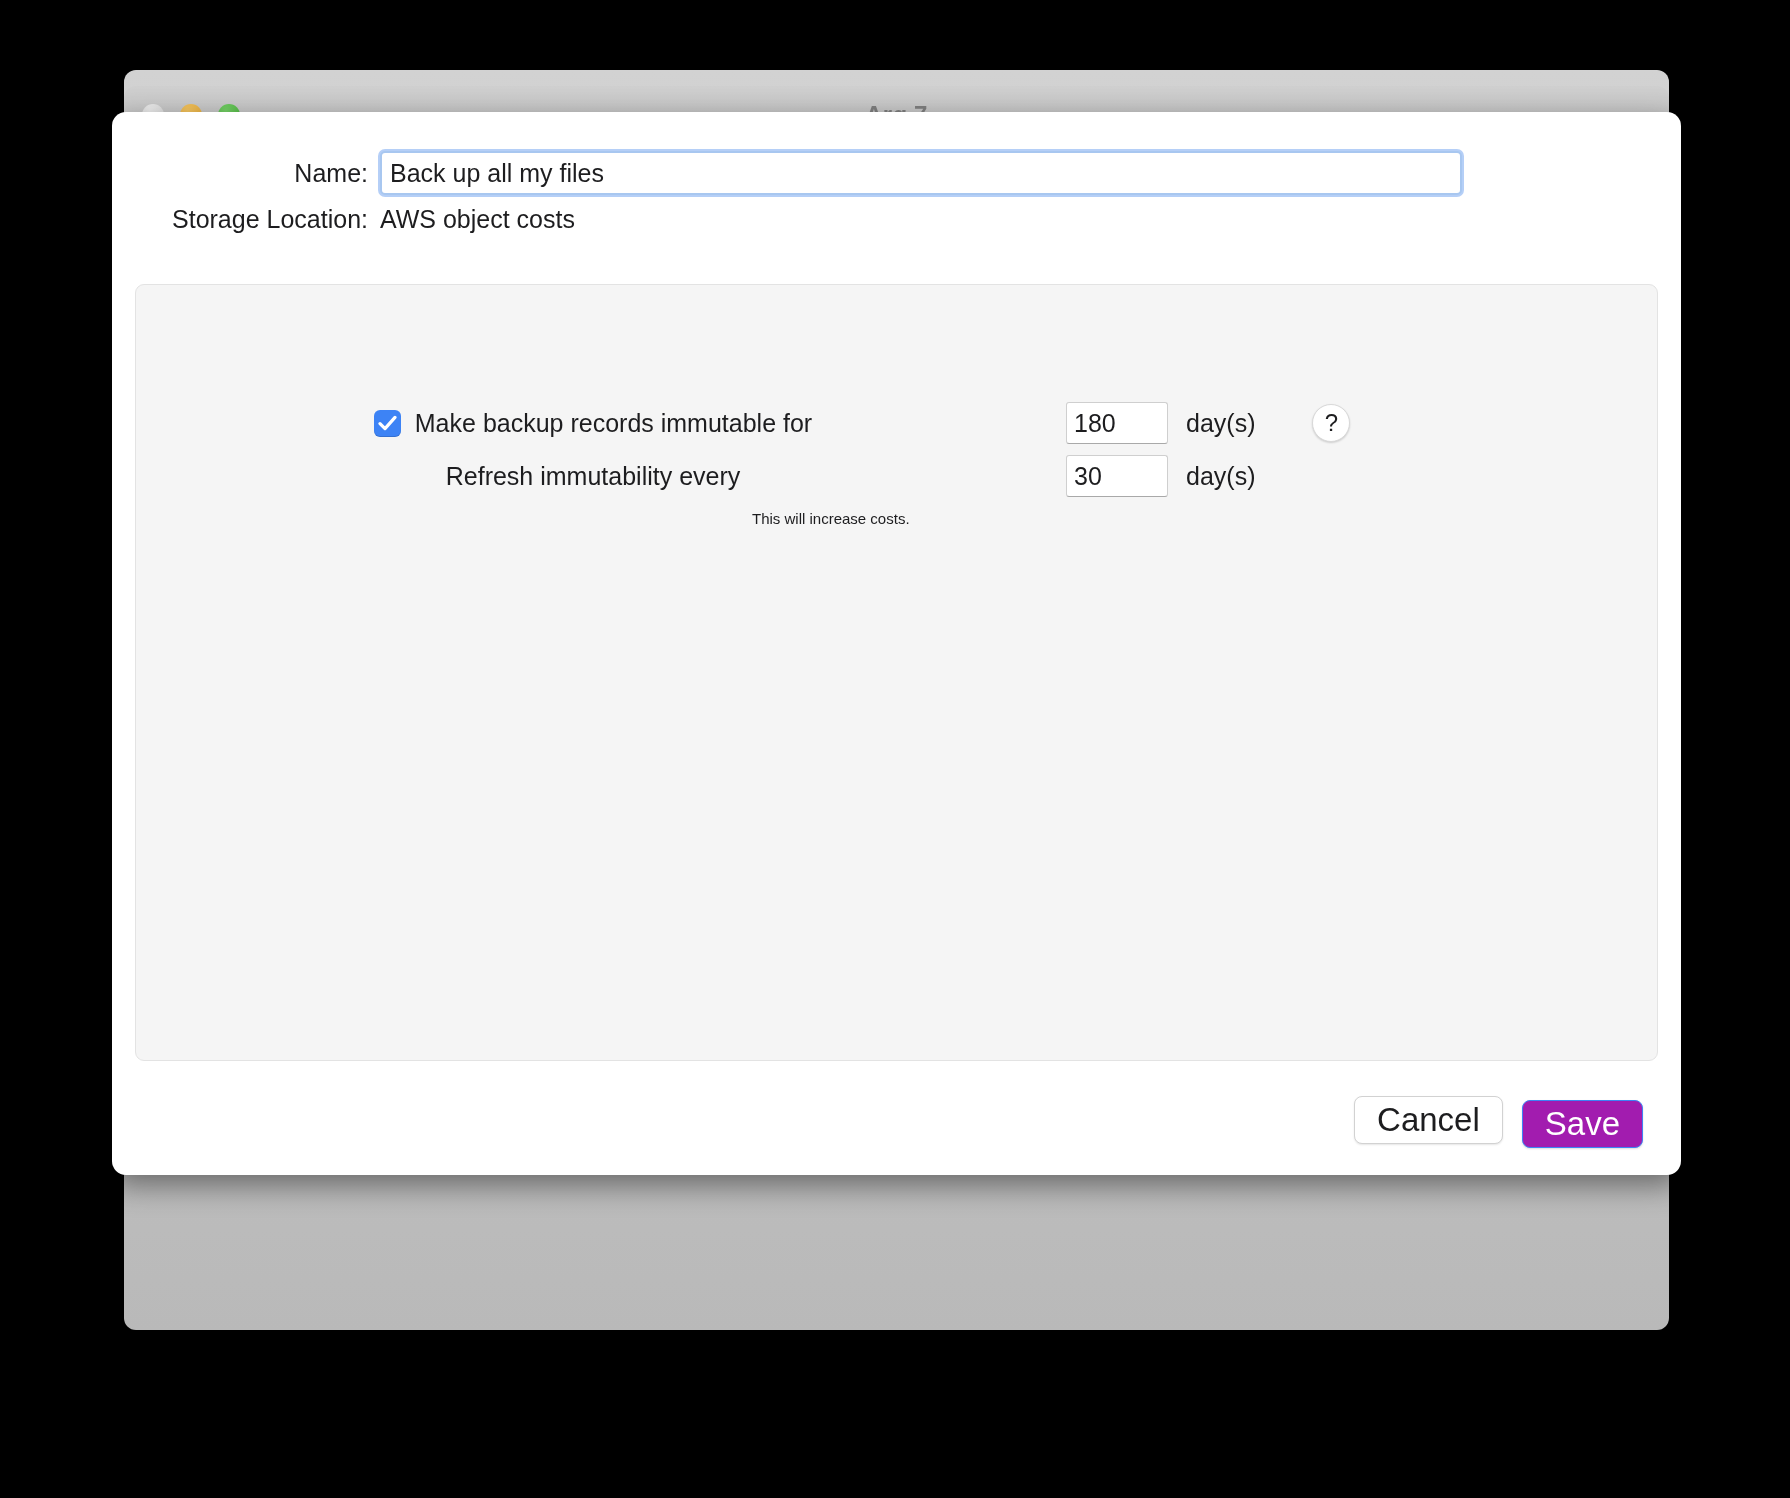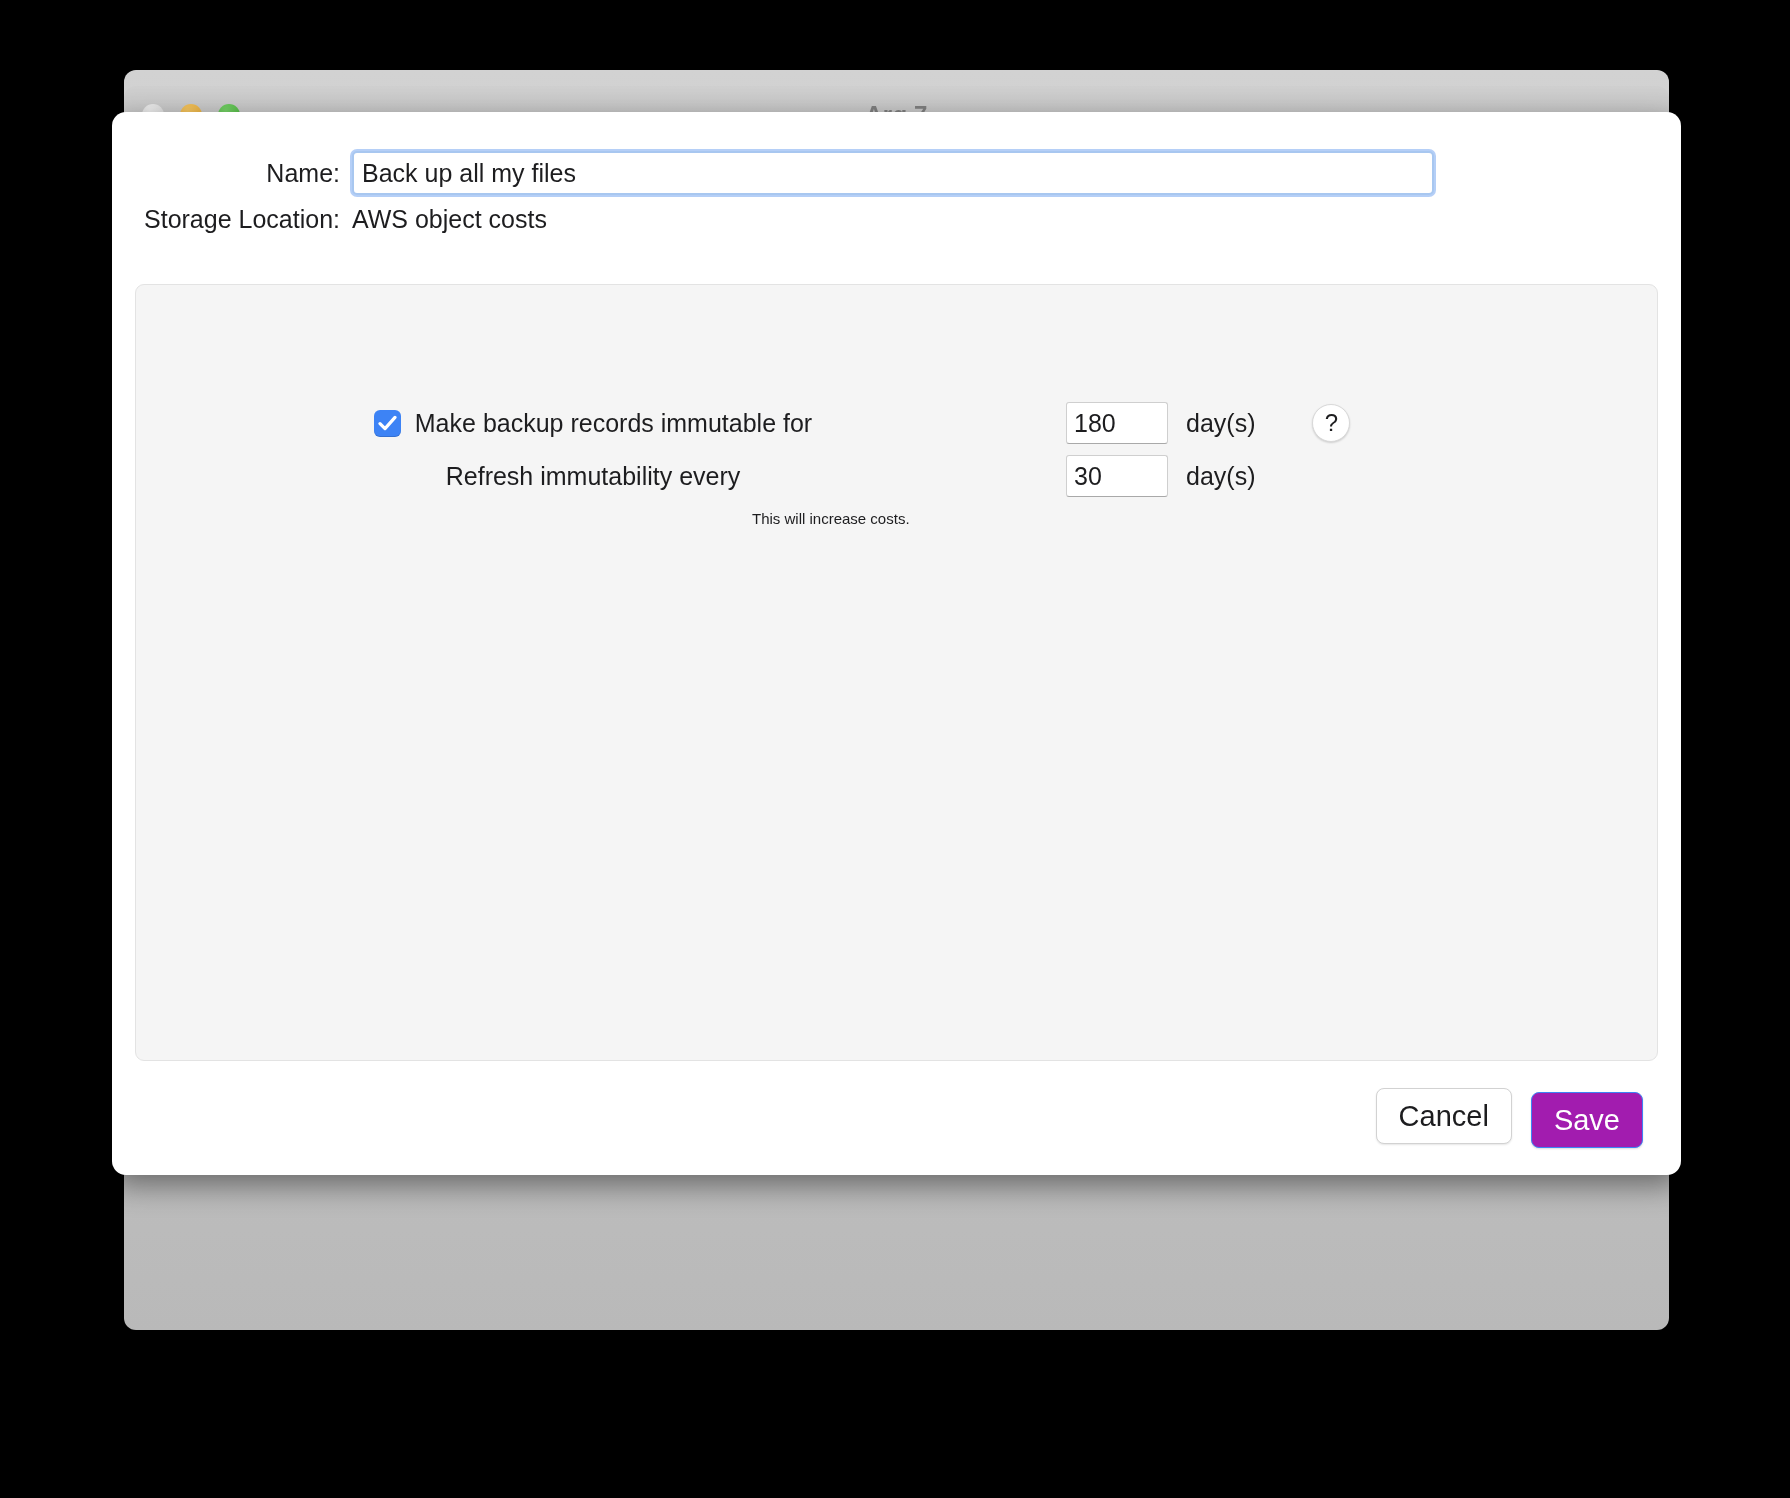--- a/index.html
+++ b/index.html
@@ -84,20 +84,21 @@
     background: #ffffff;
     border-radius: 14px;
     box-shadow: 0 10px 30px rgba(0,0,0,0.45);
   }
 
   
   .form-row {
     position: absolute;
     display: flex;
     align-items: center;
+    margin-left: 28px;
   }
   .row-name  { left: 0; top: 39px; width: 100%; }
   .row-store { left: 0; top: 93px; width: 100%; }
 
   .field-label {
     width: 240px;
     text-align: right;
     font-size: 25px;
     color: #1d1d1f;
     padding-right: 12px;
@@ -274,24 +275,24 @@
   
   .footer {
     position: absolute;
     right: 38px;
     bottom: 27px;
     display: flex;
     align-items: center;
     gap: 19px;
   }
   .btn {
-    font-size: 29px;
+    font-size: 33px;
     font-family: "Liberation Sans", "DejaVu Sans", sans-serif;
     border-radius: 8px;
-    height: 56px;
+    height: 48px;
     cursor: default;
     padding: 0 22px;
     box-sizing: border-box;
   }
   .btn-cancel {
     background: #ffffff;
     border: 1px solid #d2d2d2;
     color: #1d1d1f;
     min-width: 122px;
     box-shadow: 0 1px 2px rgba(0,0,0,0.10);

